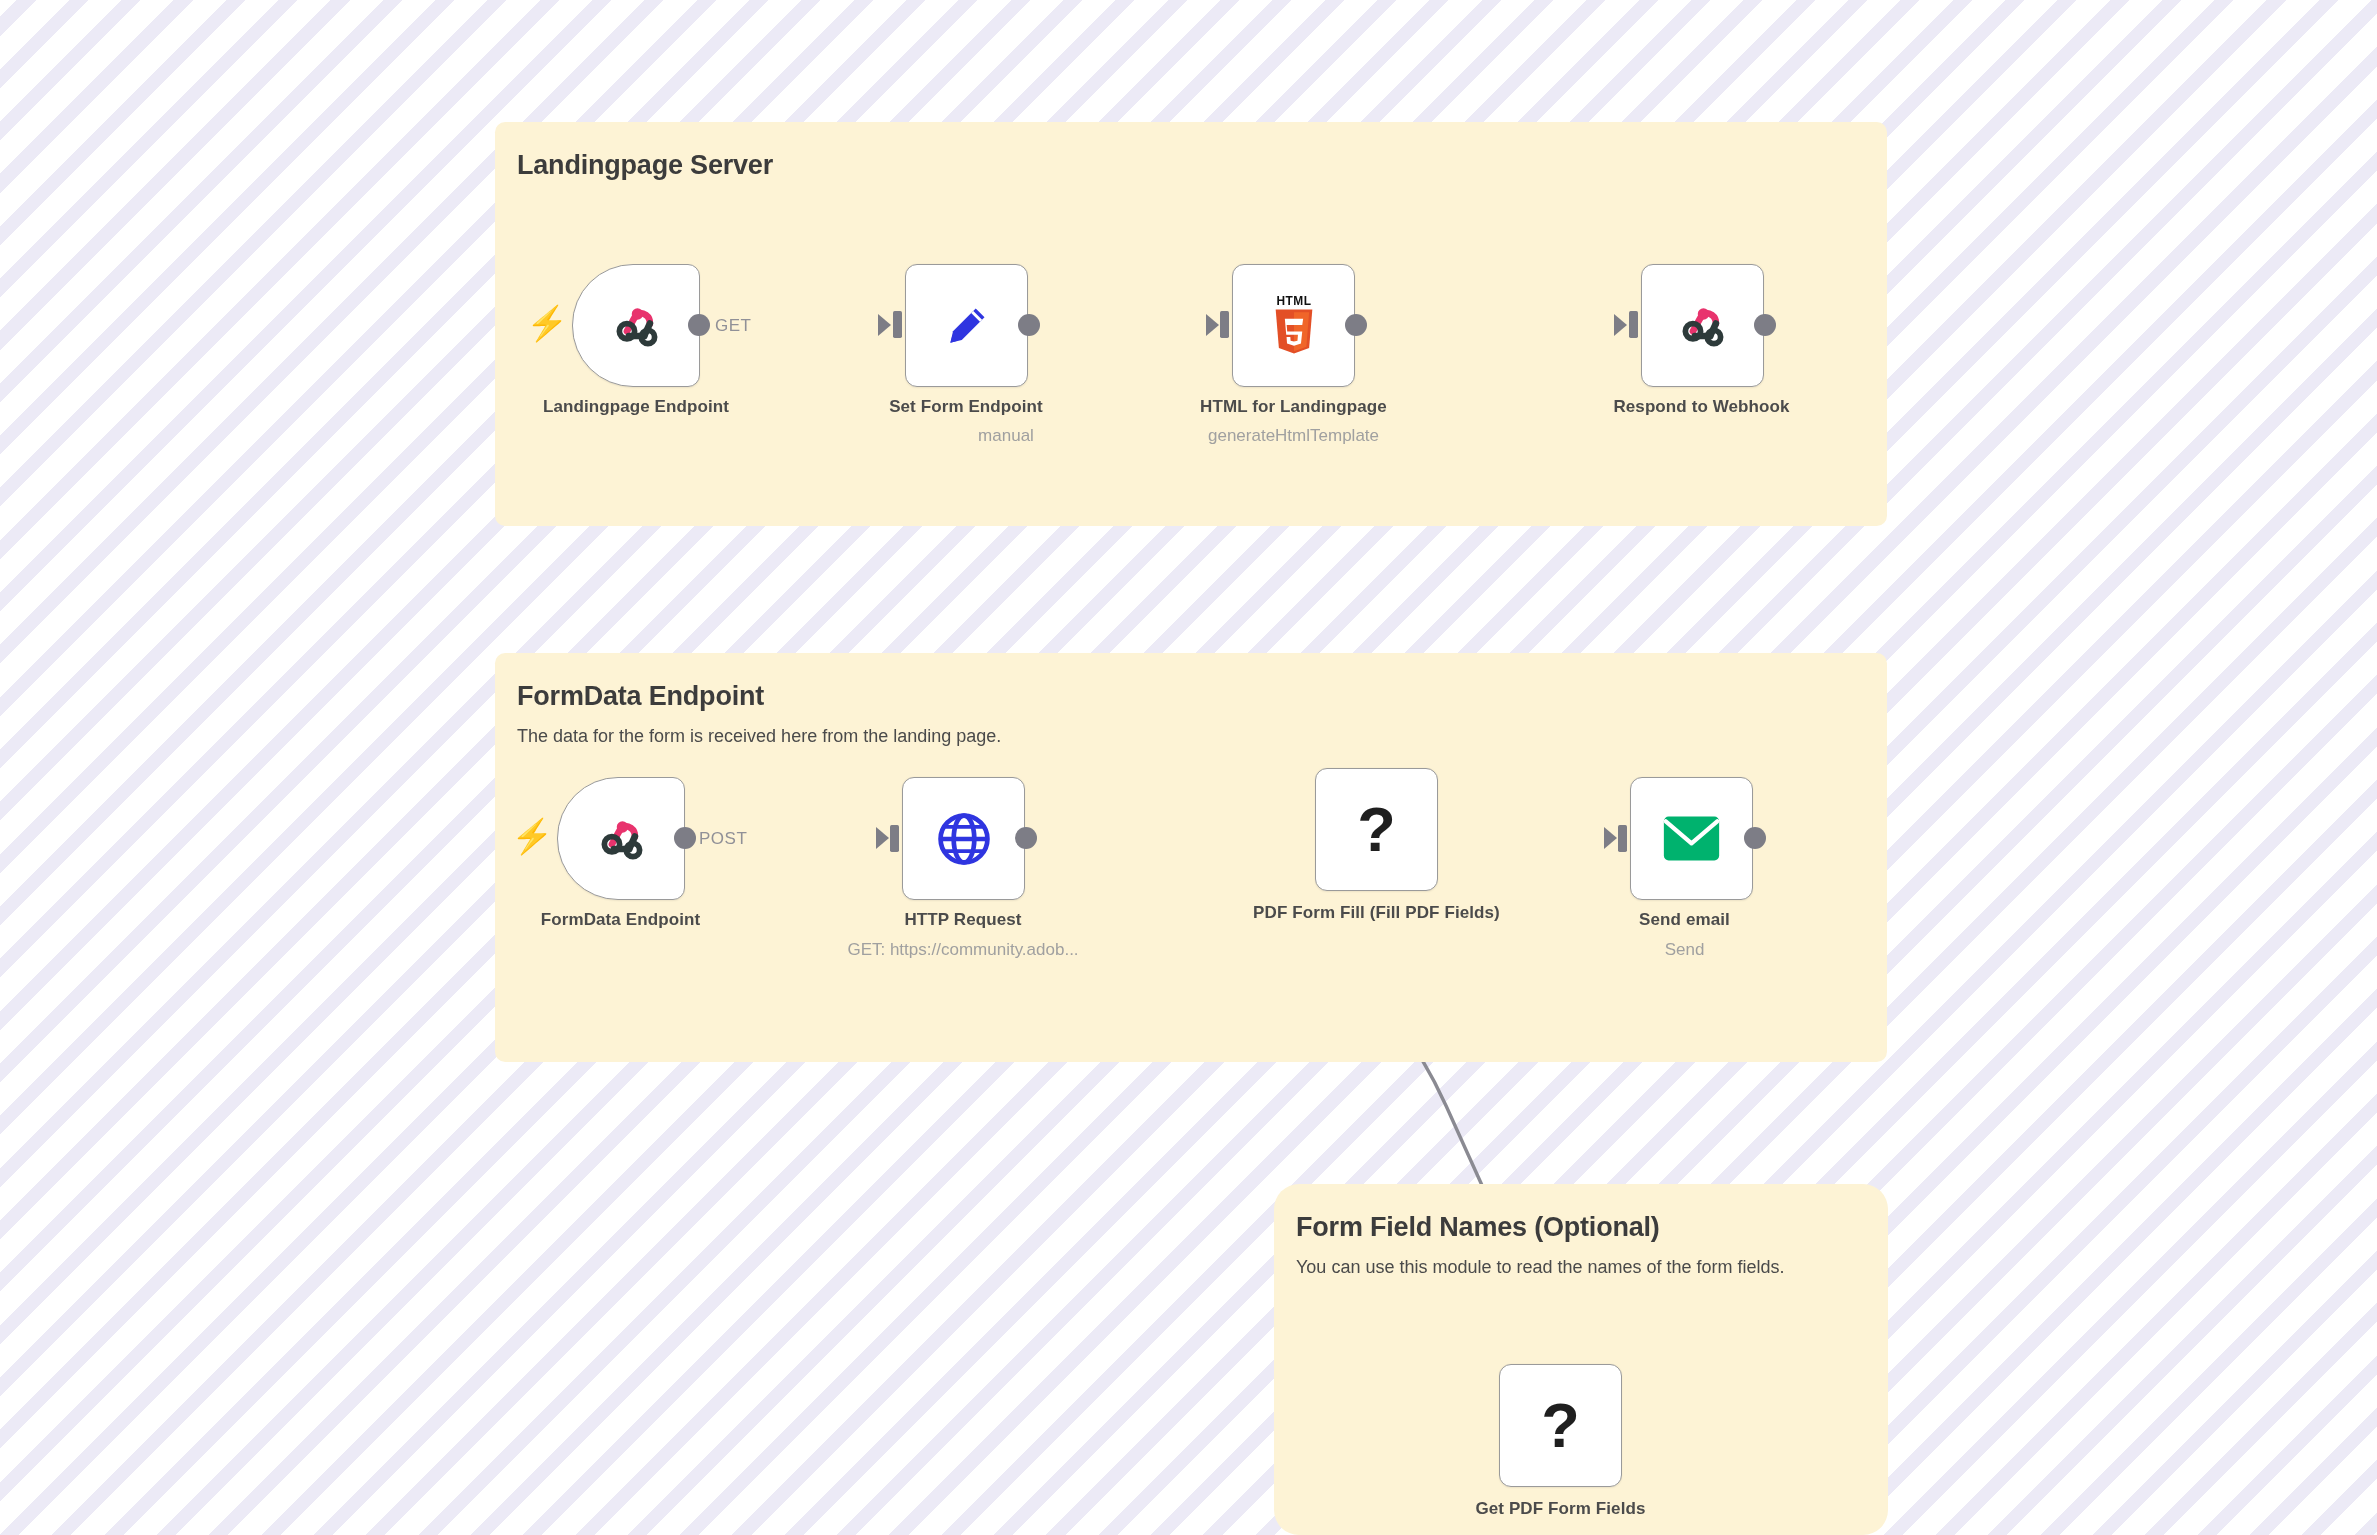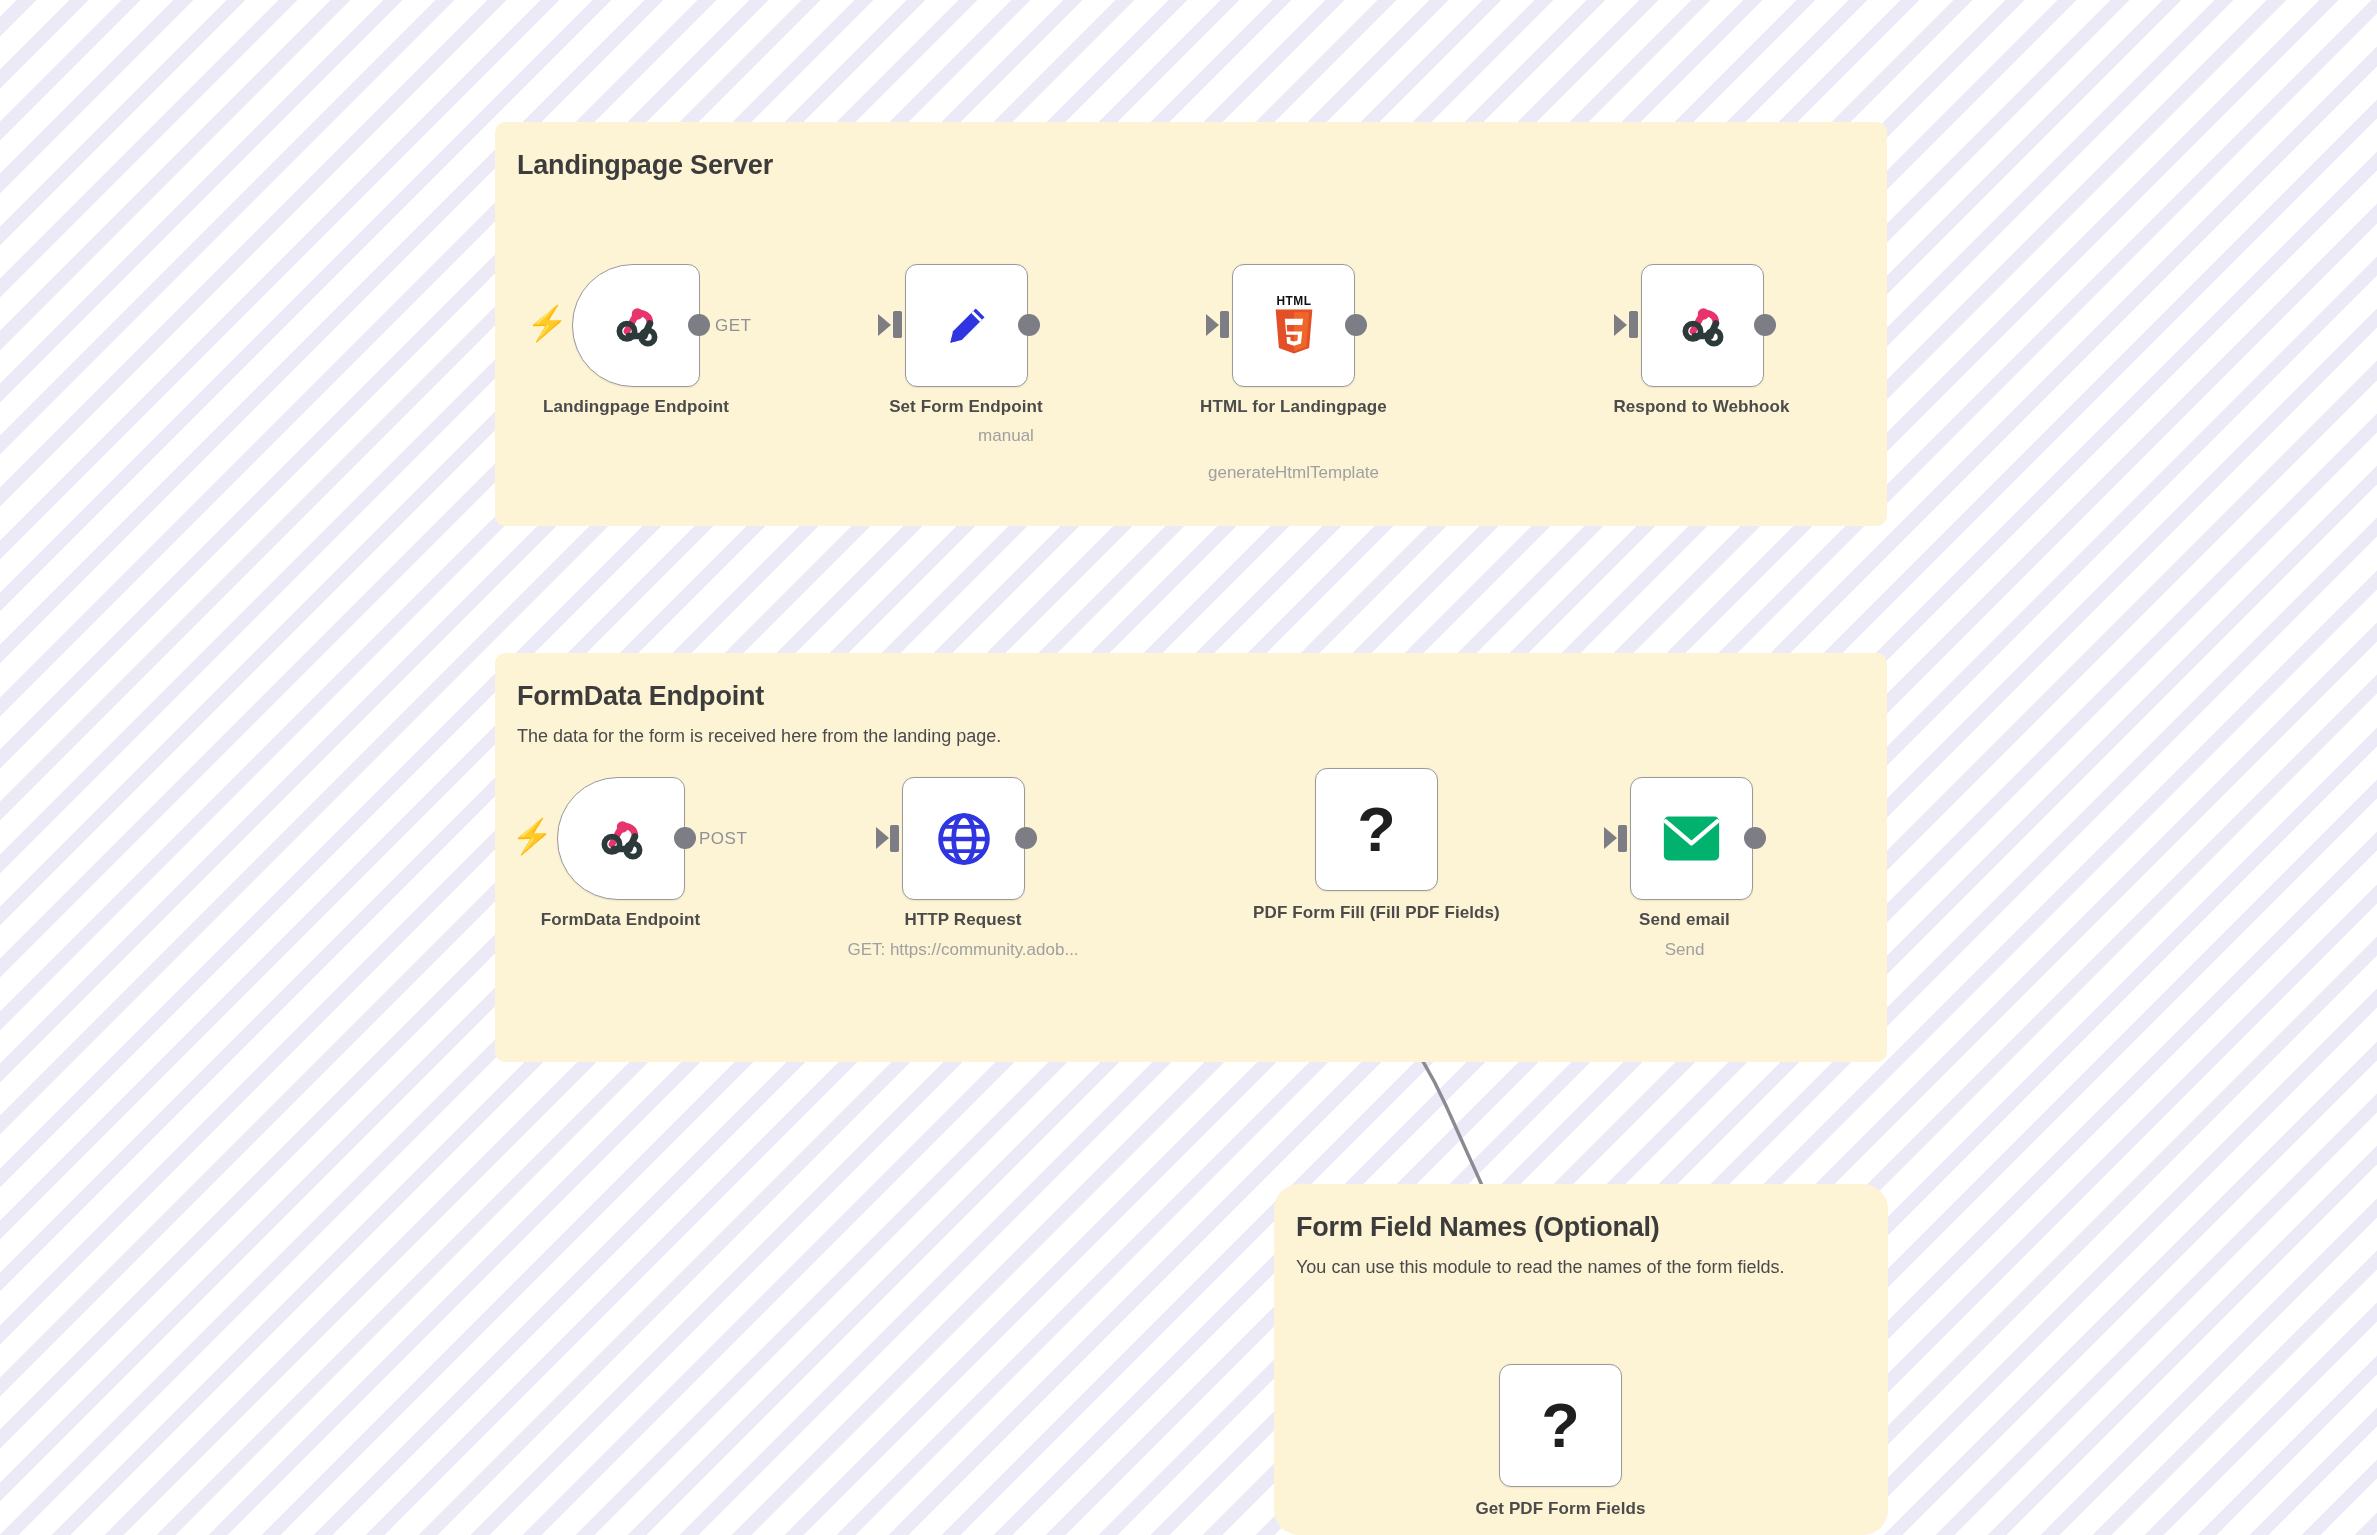--- a/index.html
+++ b/index.html
@@ -228,21 +228,21 @@
       <svg viewBox="0 0 64 72" width="60" height="66">
         <text x="32" y="13" font-family="Liberation Sans, sans-serif" font-size="13" font-weight="700" fill="#111111" text-anchor="middle" letter-spacing="0.5">HTML</text>
         <path d="M12 18 L52 18 L48.5 60 L32 66 L15.5 60 Z" fill="#e34f26"></path>
         <path d="M32 21 L32 63.5 L45.5 58.5 L48.5 21 Z" fill="#f06529"></path>
         <path d="M22 28 L42 28 L41 35 L32 35 L32 35 L24 35 L24.6 42 L41 42 L39.6 55 L32 57.5 L24.4 55 L23.9 48 L28 48 L28.3 52 L32 53 L35.8 52 L36.3 45.5 L23.5 45.5 L22 28 Z" fill="#ffffff"></path>
       </svg>
     </span>
   </div>
   <div class="port-out" style="left:1345px; top:314px;"></div>
   <div class="node-caption" style="left:1136px; top:396px; width:315px;">HTML for Landingpage</div>
-  <div class="node-subcaption" style="left:1136px; top:425px; width:315px;margin-top:37px;">generateHtmlTemplate</div>
+  <div class="node-subcaption" style="left:1136px; top:425px; width:315px;">generateHtmlTemplate</div>
 
   <div class="port-in-tri" style="left:1614px; top:314px;"></div>
   <div class="port-in" style="left:1629px; top:311px;"></div>
   <div class="node" style="left:1641px; top:264px;">
     <span class="node-icon">
       <svg viewBox="0 0 64 64" width="61" height="61">
         <path d="M22 38 L32 20" stroke="#e8336d" stroke-width="7" fill="none" stroke-linecap="round"></path>
         <path d="M32 20 A10 10 0 0 1 46 30" stroke="#e8336d" stroke-width="7" fill="none" stroke-linecap="round"></path>
         <path d="M46 30 L40 43" stroke="#2d3a3a" stroke-width="7" fill="none" stroke-linecap="round"></path>
         <path d="M40 43 L24 43" stroke="#2d3a3a" stroke-width="7" fill="none" stroke-linecap="round"></path>

